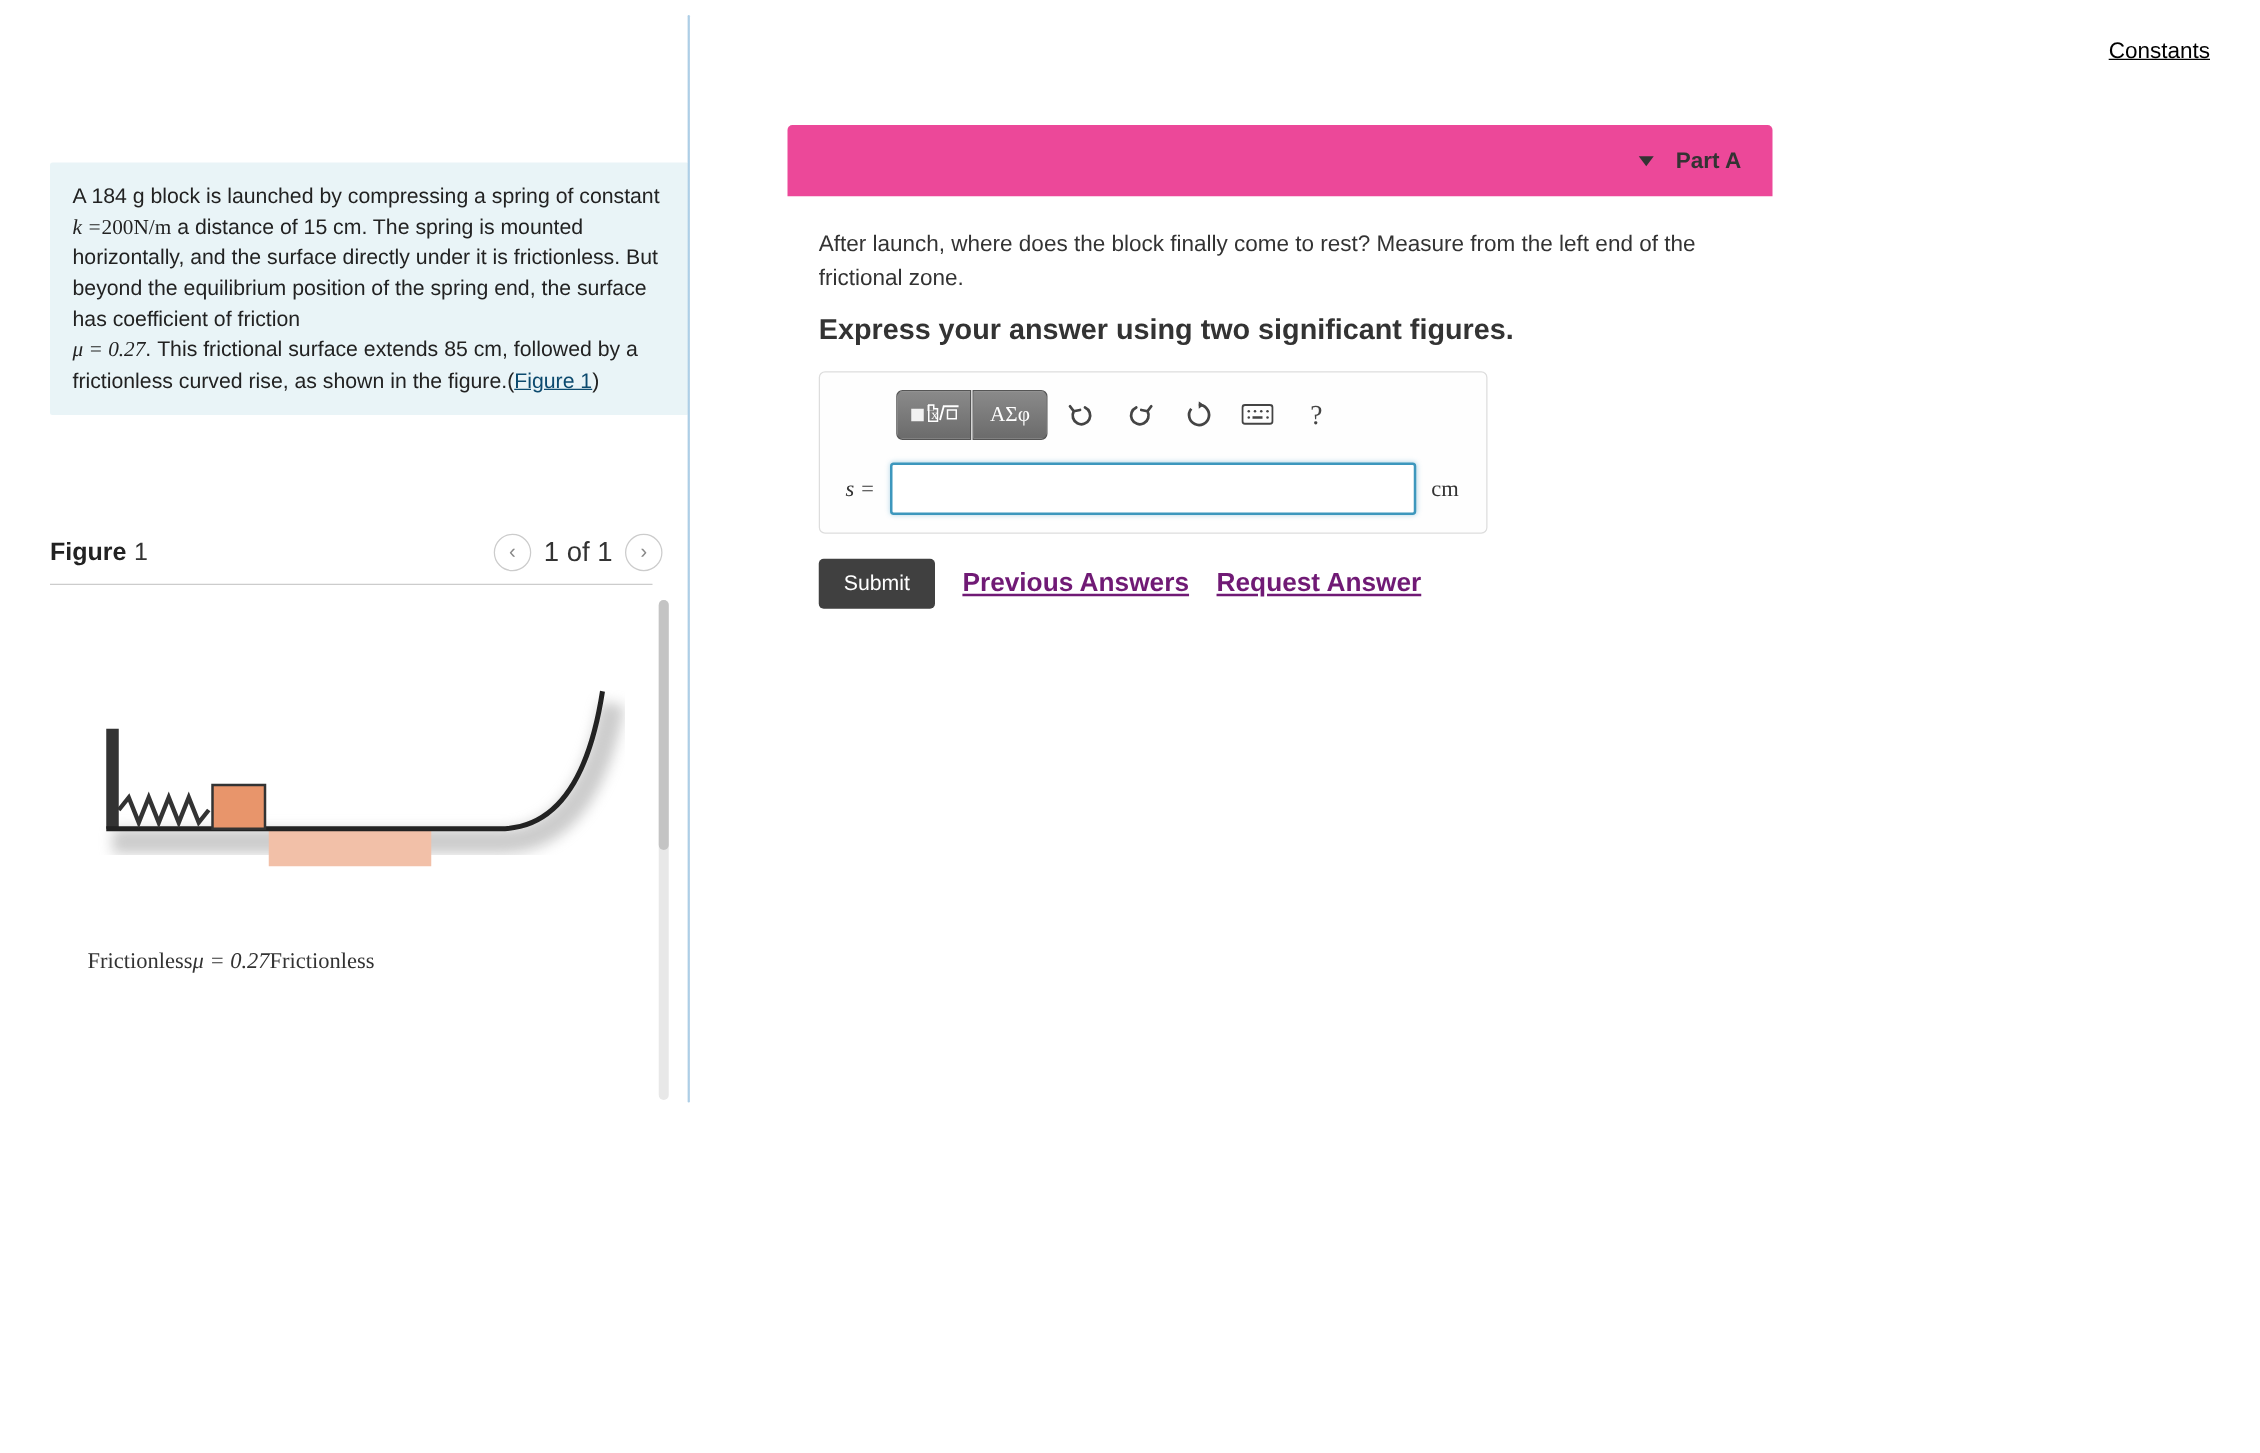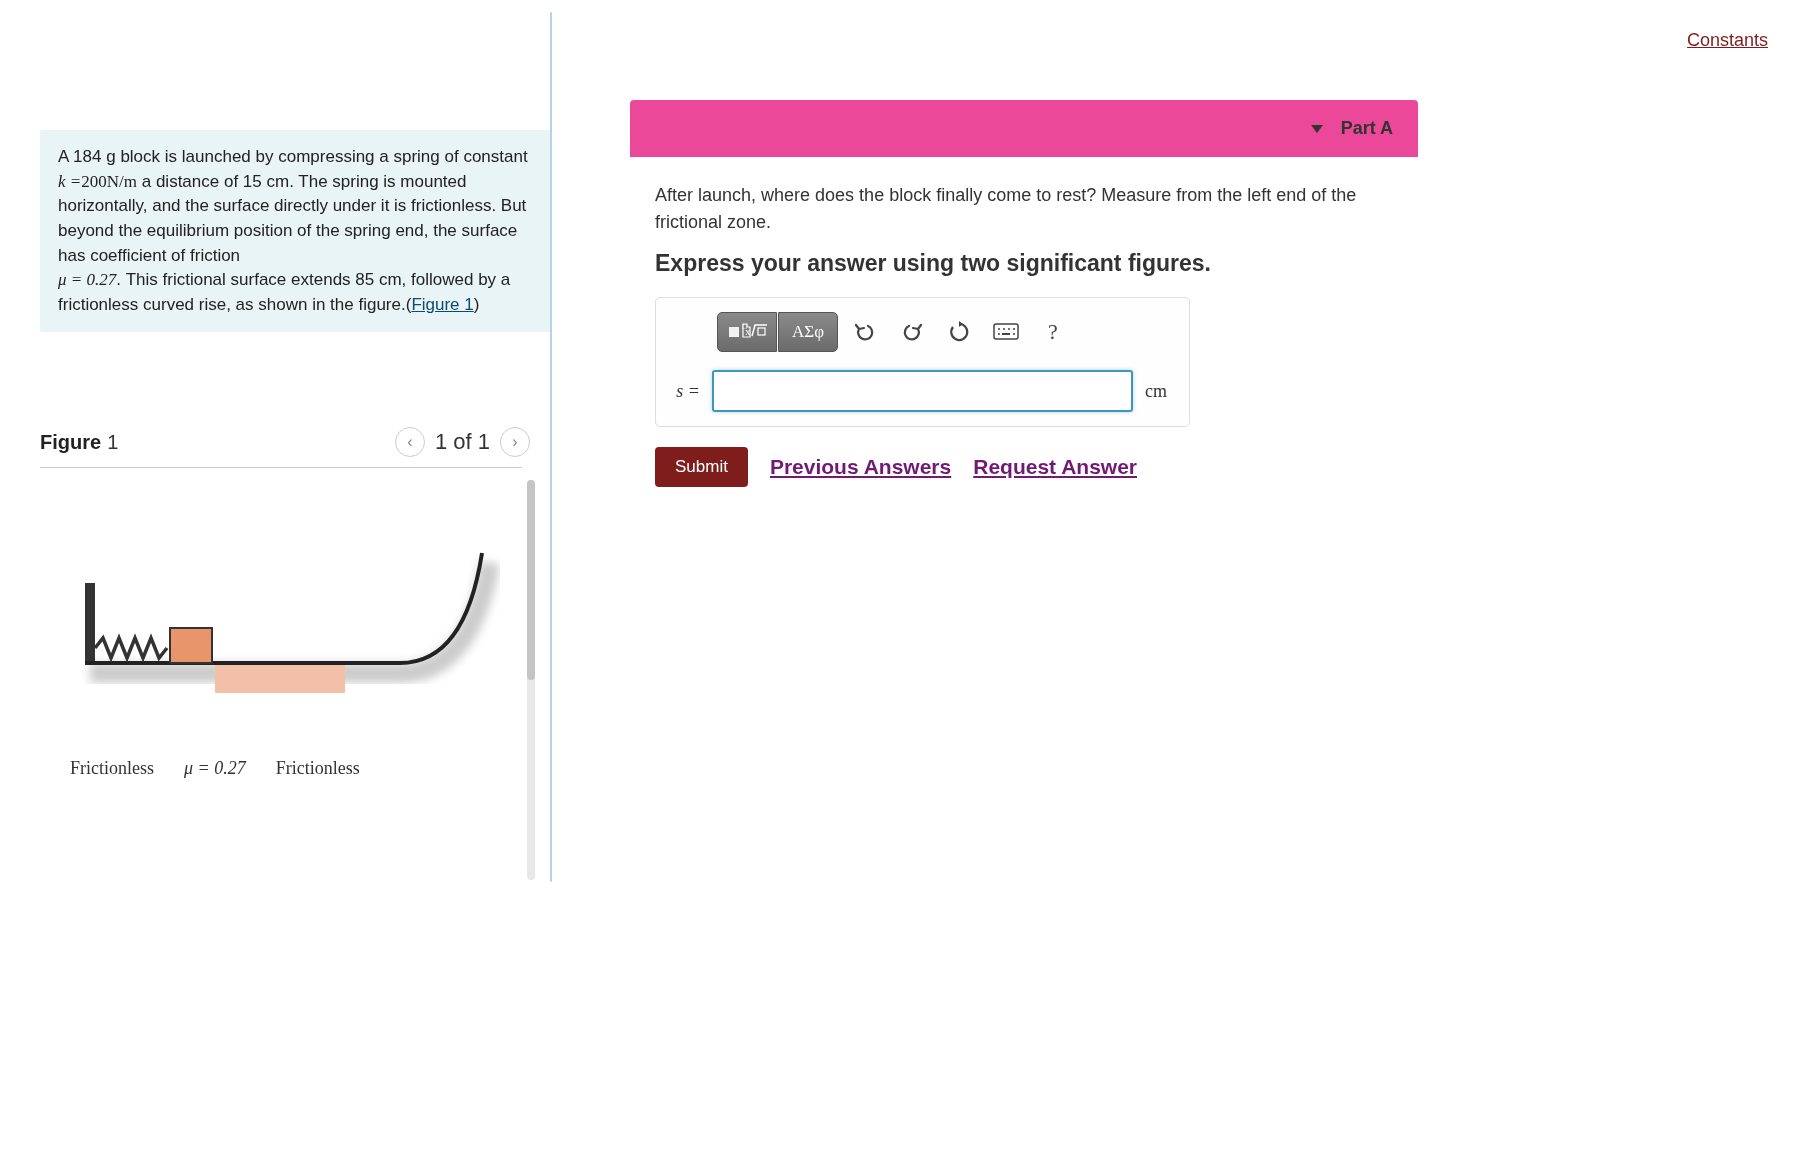--- a/index.html
+++ b/index.html
@@ -32,21 +32,21 @@
   }
   .right-col {
     flex: 1;
     padding: 20px 30px 0 40px;
     position: relative;
   }
   .constants {
     position: absolute;
     top: 30px;
     right: 40px;
-    color: #7f1d1d;
+    color: #000000;
     text-decoration: underline;
     font-size: 18px;
     cursor: pointer;
   }
   .problem-box {
     background: #e9f4f7;
     padding: 15px 18px;
     margin-top: 100px;
     line-height: 1.45;
     font-size: 17px;
@@ -126,21 +126,20 @@
   .figure-svg {
     margin-top: 55px;
     margin-left: 20px;
   }
   .figure-labels {
     margin-top: 10px;
     margin-left: 30px;
     font-family: Georgia, 'Times New Roman', serif;
     font-size: 18px;
     display: flex;
-    gap: 30px;
   }
 
   .part-header {
     margin-top: 80px;
     background: #ec4899;
     padding: 18px 25px;
     display: flex;
     align-items: center;
     border-radius: 4px 4px 0 0;
     width: 738px;
@@ -235,21 +234,21 @@
     font-size: 18px;
     min-width: 30px;
   }
   .submit-row {
     margin: 20px 0 0 25px;
     display: flex;
     align-items: center;
     gap: 22px;
   }
   .submit-btn {
-    background: #7f1d1d;
+    background: #404040;
     color: #fff;
     border: none;
     padding: 10px 20px;
     font-size: 17px;
     border-radius: 4px;
     cursor: pointer;
   }
   .link-btn {
     color: #701a75;
     font-weight: bold;

